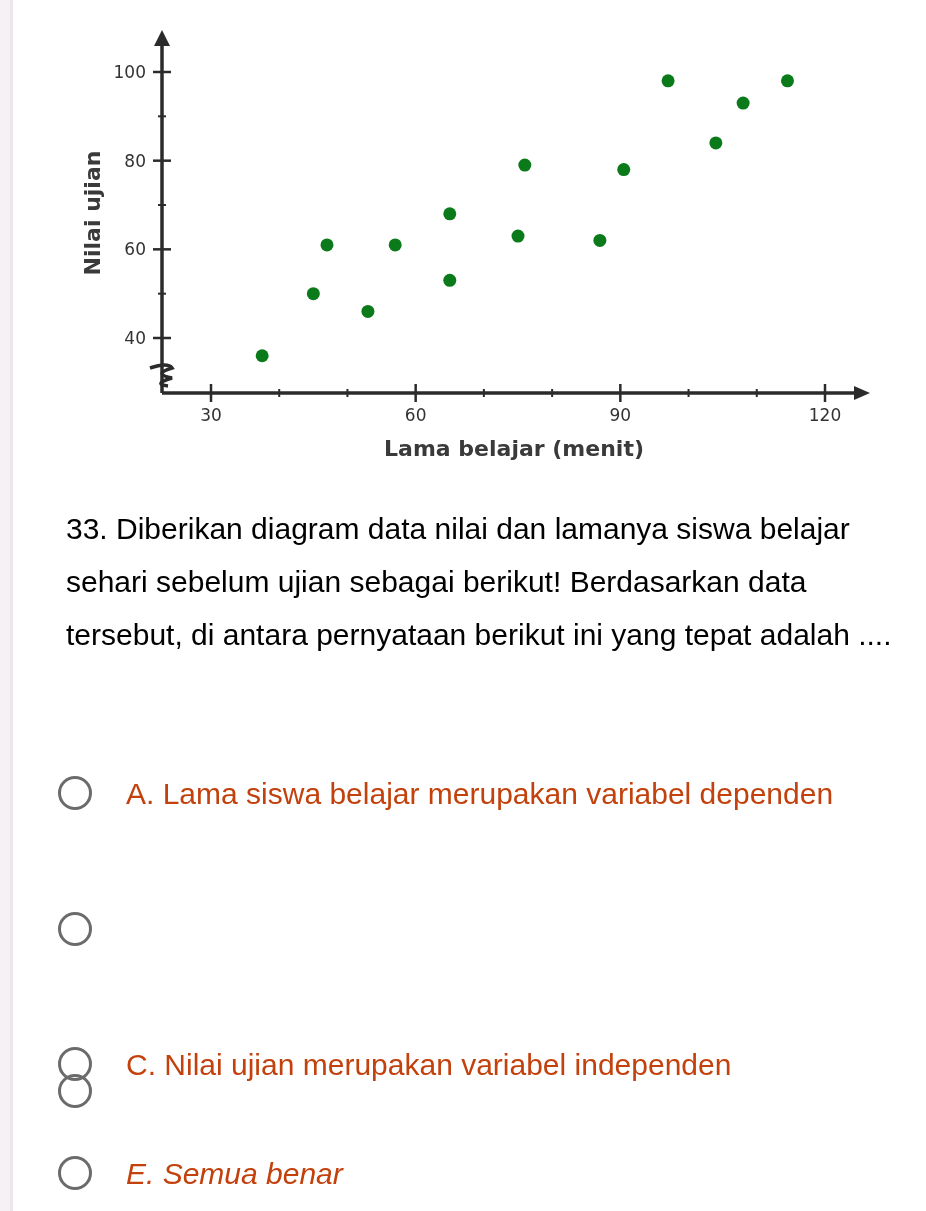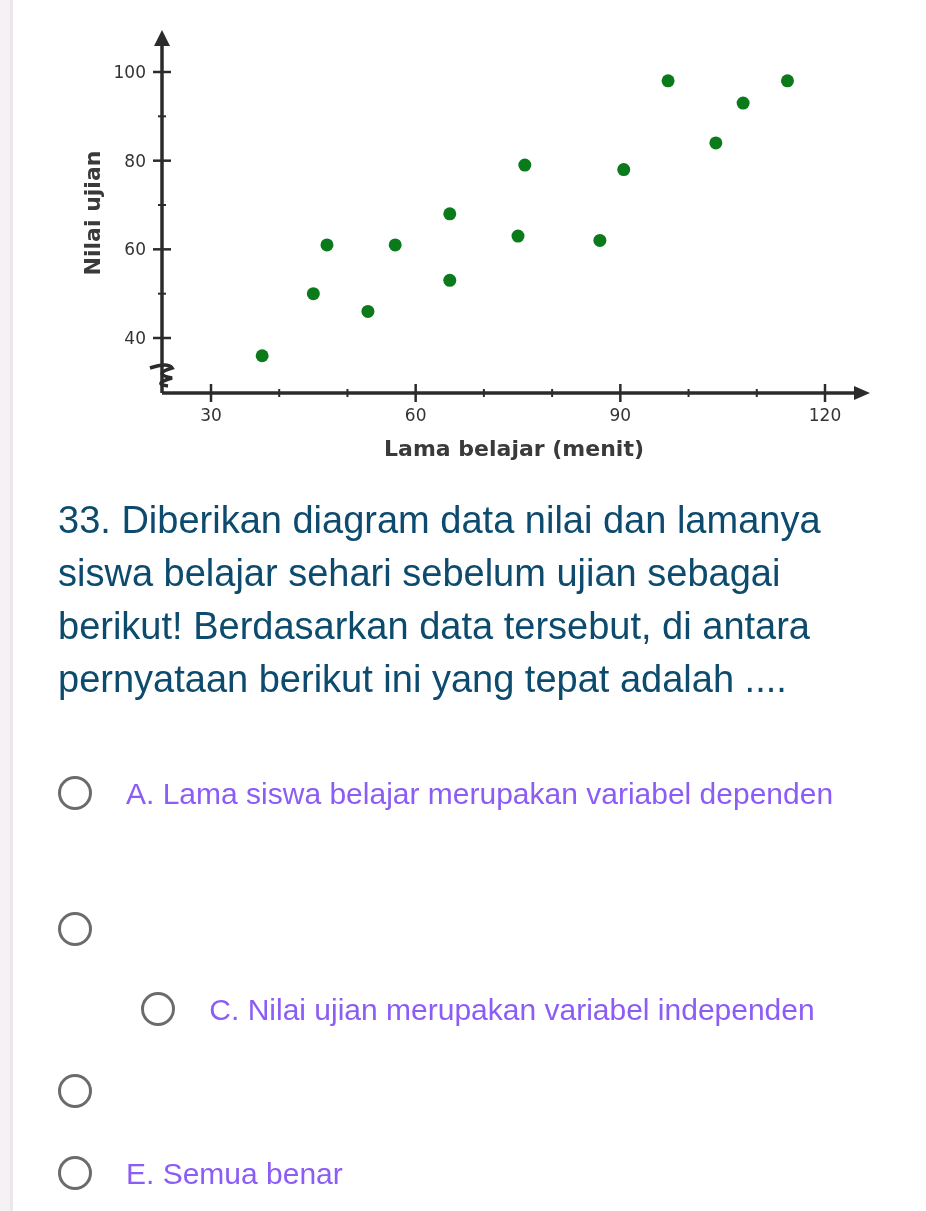--- a/index.html
+++ b/index.html
@@ -20,49 +20,49 @@
       border-right: 3px solid #ece7ea;
     }
     .chart-wrap {
       position: absolute; left: 0; top: 0;
       width: 926px; height: 470px;
     }
     .chart-wrap svg { position: absolute; left: 0; top: 0; }
     .question {
       position: absolute; left: 58px; top: 494px;
       width: 840px;
-      font-size: 38px;
+      font-size: 30px;
       line-height: 53px;
-      color: #0c4a6e;
-      margin: 0;
+      color: #000000;
+      margin: 8px;
     }
     .option {
       position: absolute;
       left: 58px;
       width: 840px;
       font-size: 30px;
       line-height: 53px;
-      color: #8b5cf6;
+      color: #c2410c;
     }
     .radio {
       display: inline-block;
       width: 34px; height: 34px;
       border: 3px solid #6b6b6b;
       border-radius: 50%;
       box-sizing: border-box;
       vertical-align: -6px;
       margin-left: 0;
       margin-right: 34px;
       cursor: pointer;
     }
     .opt-a { top: 767px; }
     .opt-b { top: 903px; }
-    .opt-c { top: 983px; text-align: center; }
+    .opt-c { top: 1038px; }
     .opt-d { top: 1065px; }
-    .opt-e { top: 1147px; }
+    .opt-e { top: 1147px; font-style: italic; }
     .label-text { white-space: pre-wrap; }
   </style>
 </head>
 <body>
 
 <div class="left-gutter"></div>
 
 <div class="chart-wrap">
   <svg id="chart-svg" width="926" height="470">
       <line x1="162" y1="393" x2="162" y2="42" stroke="#2b2b2b" stroke-width="3.5"></line>

